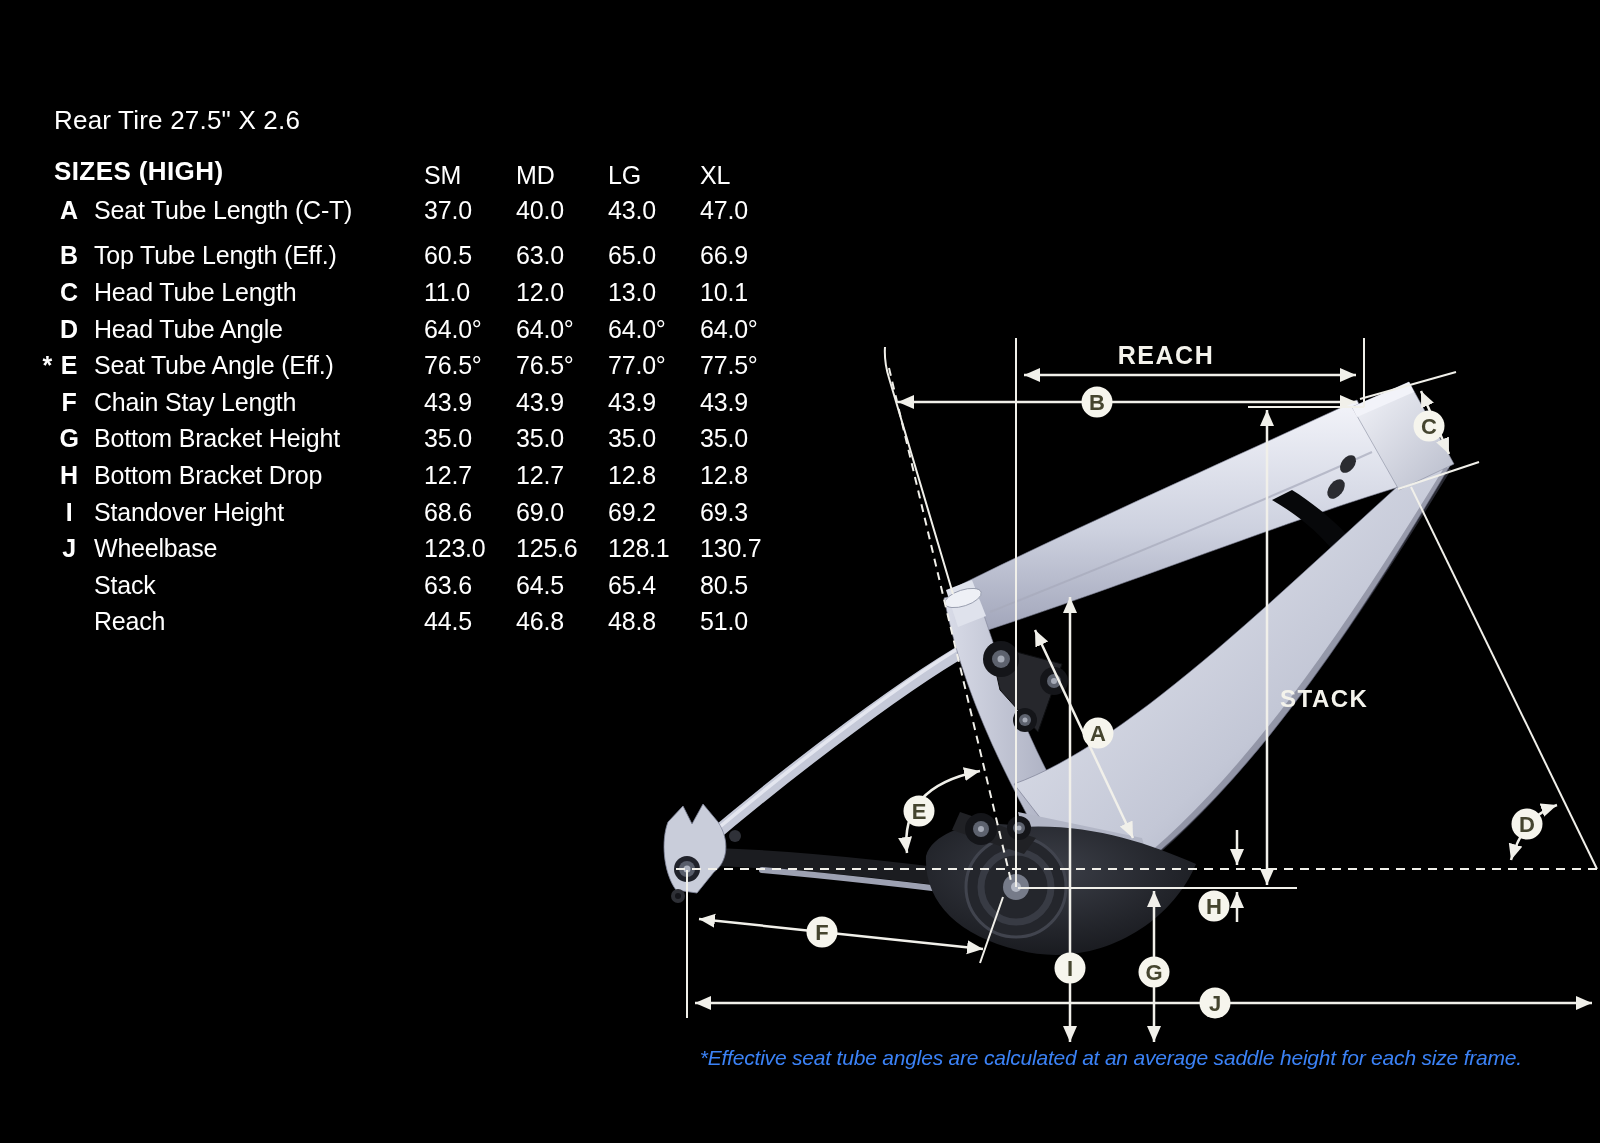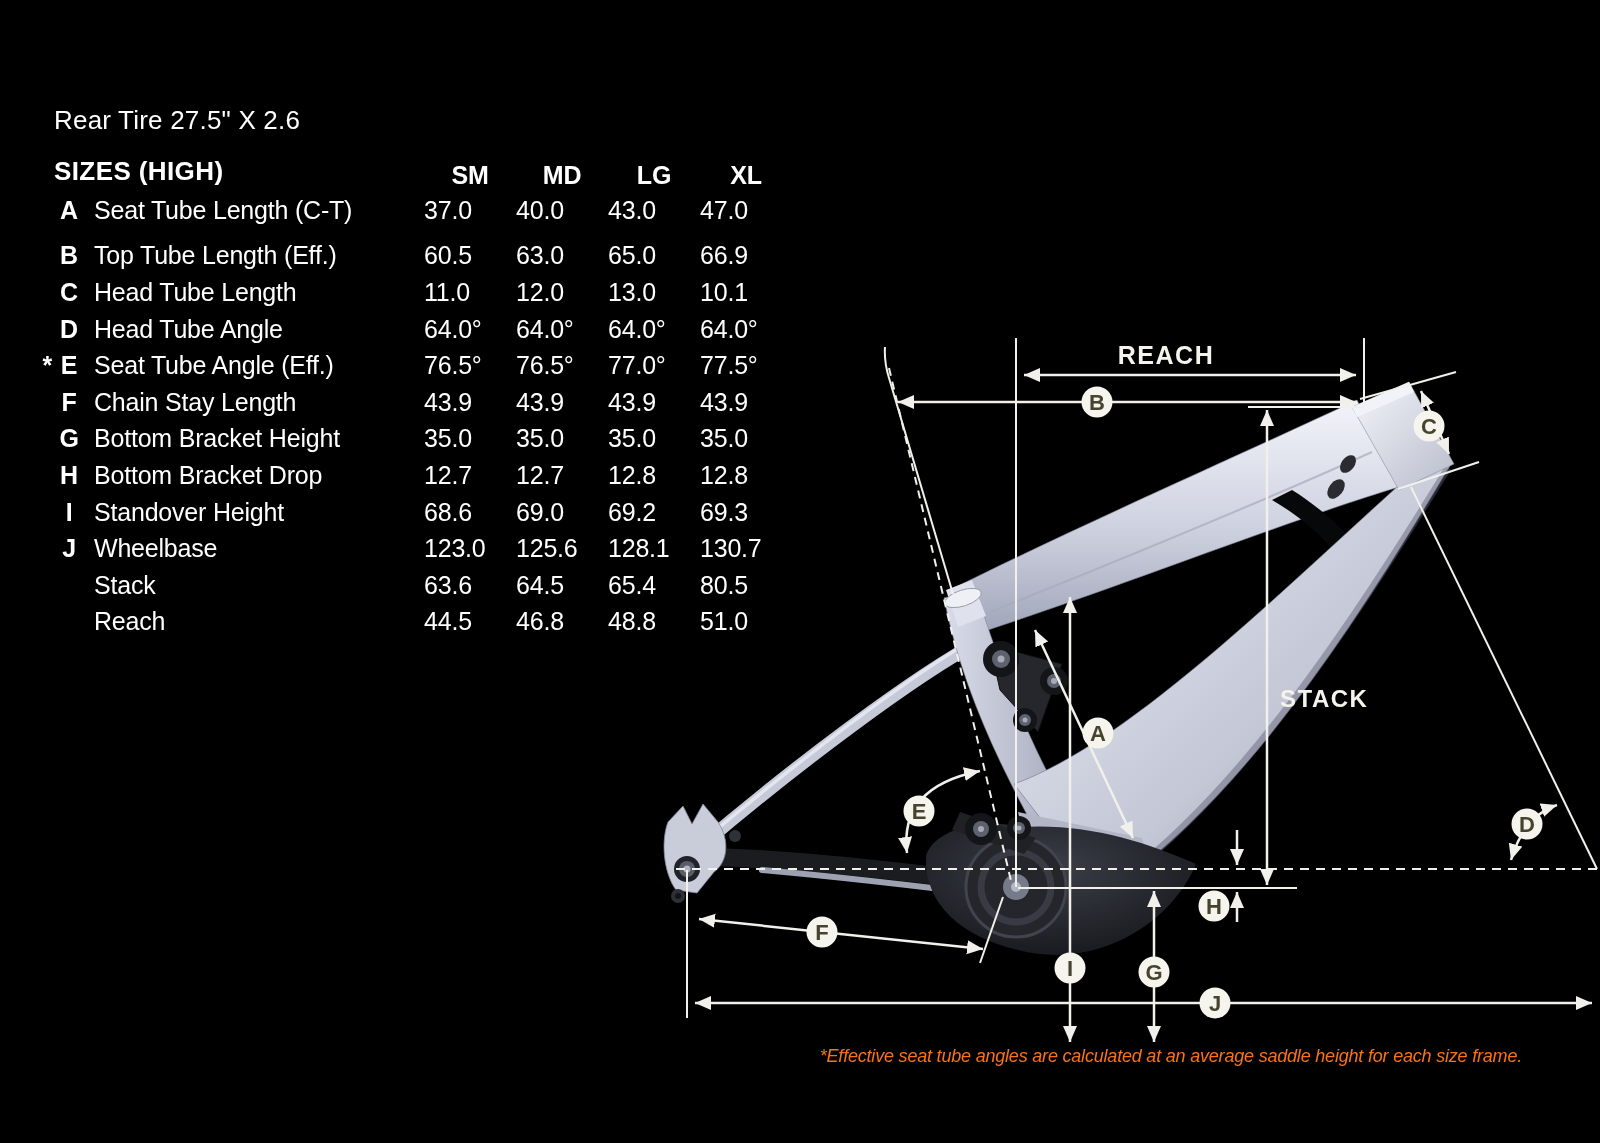--- a/index.html
+++ b/index.html
@@ -19,30 +19,30 @@
   .grow {
     display:grid;
     grid-template-columns:18px 30px 340px 92px 92px 92px 92px;
     align-items:center;
     height:36.6px;
     font-size:25px;
     letter-spacing:-0.2px;
   }
   .grow.header { height:42px; font-weight:700; }
   .hdr-label { grid-column:2 / 4; font-size:26px; letter-spacing:0.4px; padding-left:0px; }
-  .colhead { text-align:center; font-weight:700;margin-top:8px; }
+  .colhead { text-align:left; font-weight:400;margin-top:8px; }
   .pre { text-align:right; font-weight:700; padding-right:2px; }
   .ltr { text-align:center; font-weight:700; }
   .lbl { padding-left:10px; white-space:nowrap; }
   .val { text-align:left; }
   .gapA { height:9px; }
   .footnote {
     position:absolute; right:78px; top:1046px;
-    font-size:18px; font-style:italic; letter-spacing:-0.2px;
-    color:#f97316; white-space:nowrap;
+    font-size:21px; font-style:italic; letter-spacing:-0.2px;
+    color:#3b82f6; white-space:nowrap;
   }
   svg.diagram { position:absolute; left:0; top:0; pointer-events:none; }
   .dim { stroke:#f1f0ea; stroke-width:2.5; fill:none; }
   .dimthin { stroke:#f1f0ea; stroke-width:2; fill:none; }
   .mcirc { fill:#f6f5ed; }
   .mletter {
     font-family:"Liberation Sans", sans-serif;
     font-size:22px; font-weight:700; fill:#45452f;
     text-anchor:middle;
   }

